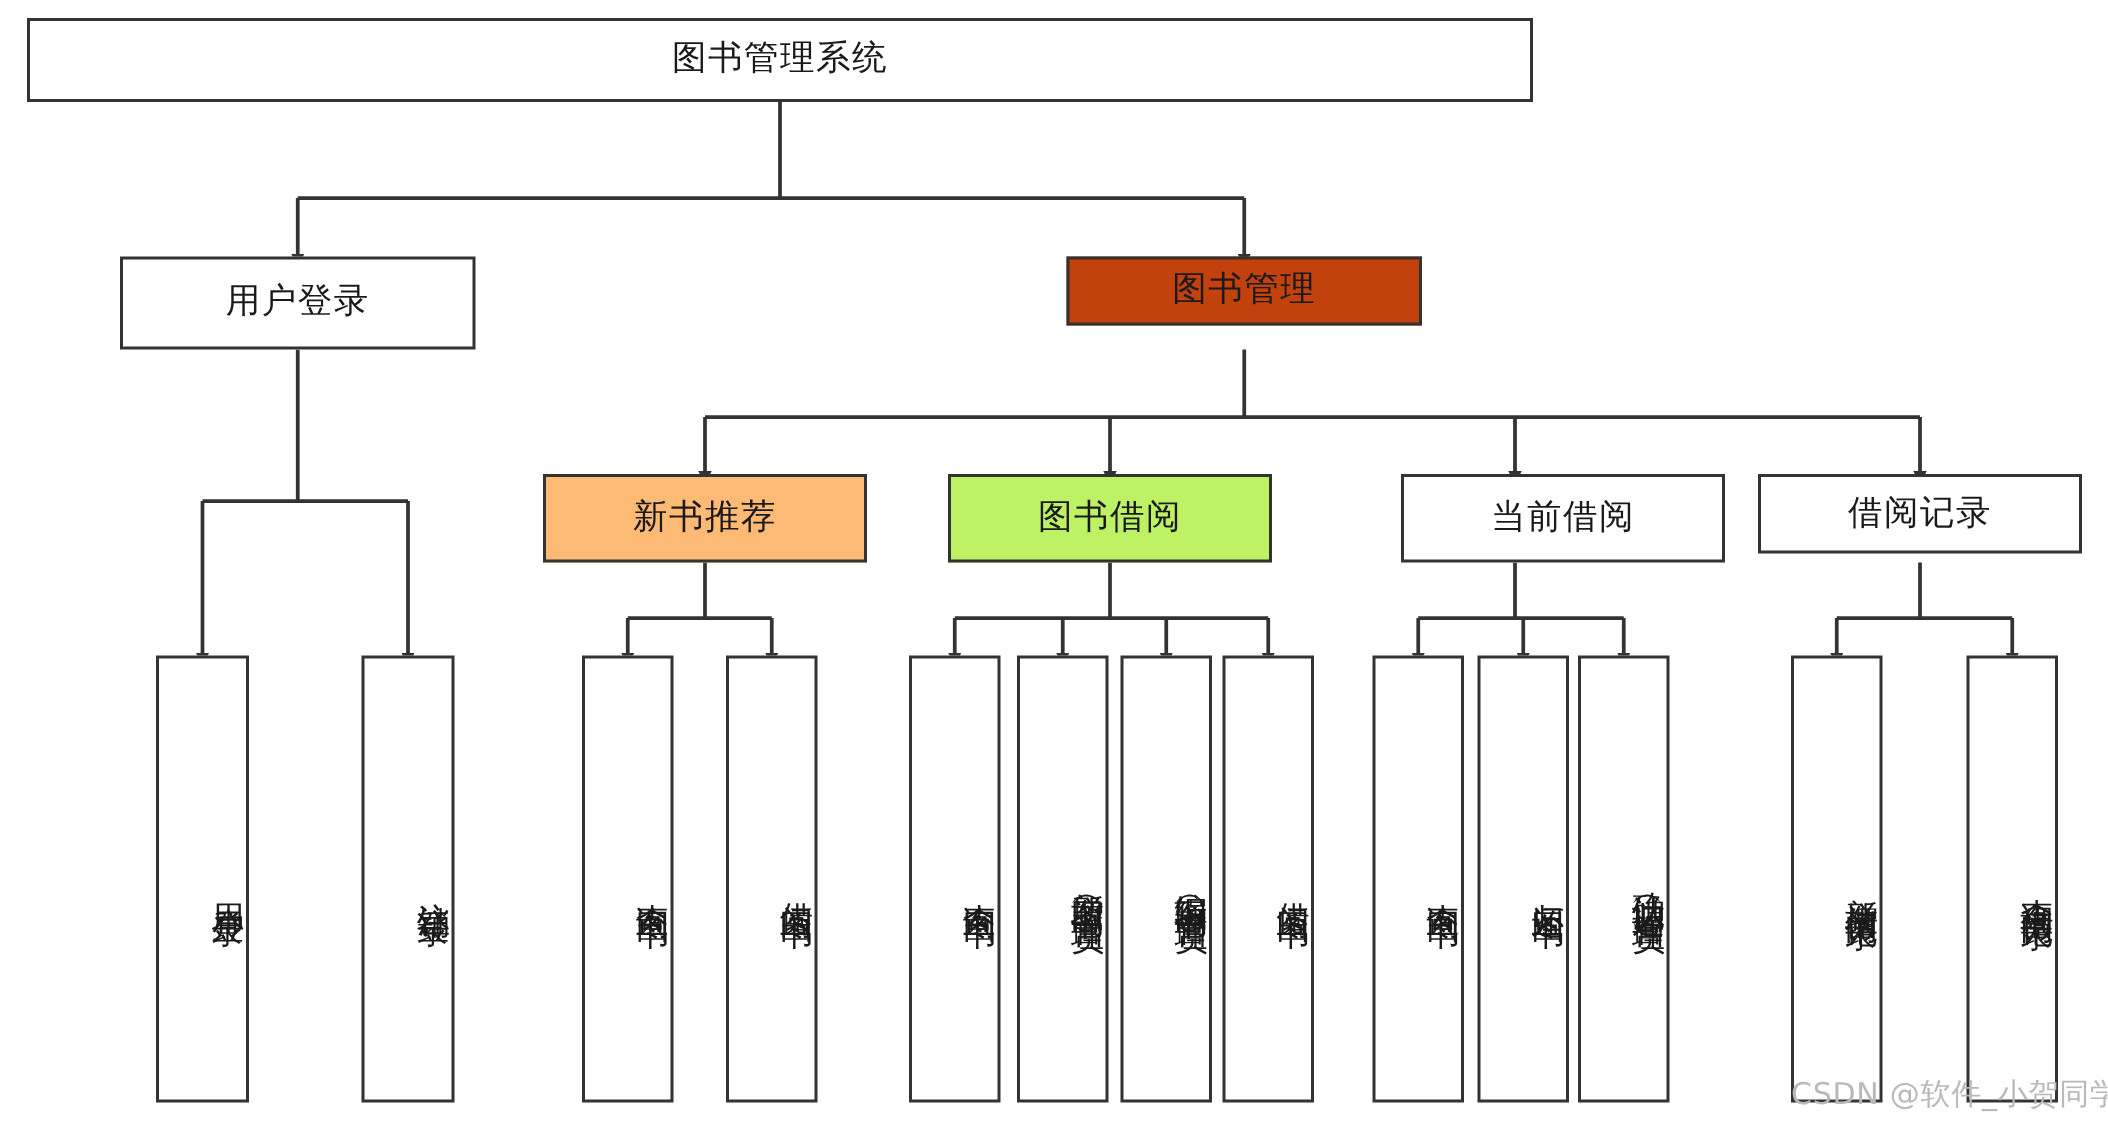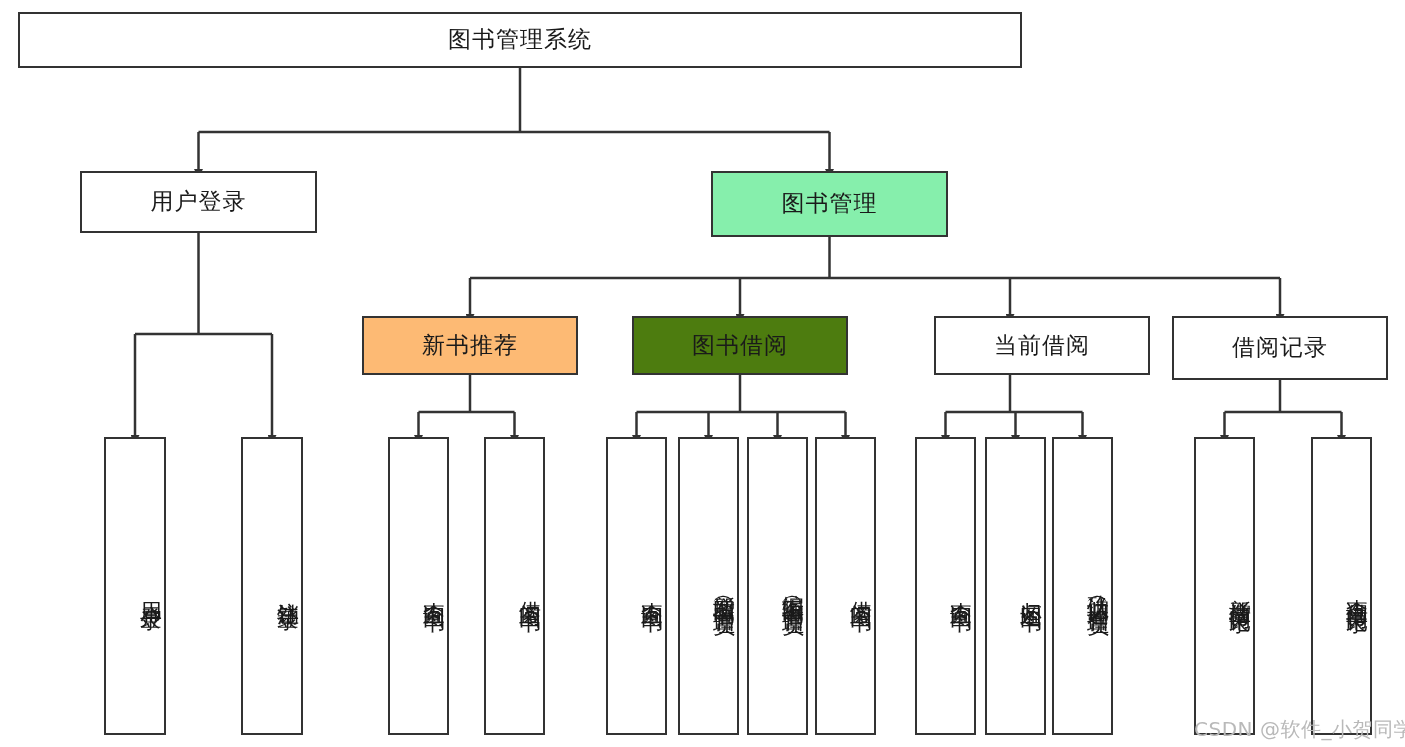--- a/index.html
+++ b/index.html
@@ -115,33 +115,33 @@
         <line x1="1341.5" y1="412" x2="1341.5" y2="436" stroke="#333333" stroke-width="2.5" marker-end="url(#arrowhead)"></line>
       </g>
   </svg>
   <div id="node-layer">
       <div class="node horizontal" style="left: 18px; top: 12px; width: 1004px; height: 56px; border-color: rgb(51, 51, 51); background: rgb(255, 255, 255); color: rgb(26, 26, 26);">
         <span class="node-label">图书管理系统</span>
       </div>
       <div class="node horizontal" style="left: 80px; top: 171px; width: 237px; height: 62px; border-color: rgb(51, 51, 51); background: rgb(255, 255, 255); color: rgb(26, 26, 26);">
         <span class="node-label">用户登录</span>
       </div>
-      <div class="node horizontal" style="left: 711px; top: 171px; width: 237px; height: 66px; border-color: rgb(51, 51, 51); background: #86efac; color: rgb(26, 26, 26);">
+      <div class="node horizontal" style="left: 711px; top: 171px; width: 237px; height: 46px; border-color: rgb(51, 51, 51); background: #c2410c; color: rgb(26, 26, 26);">
         <span class="node-label">图书管理</span>
       </div>
       <div class="node horizontal" style="left: 362px; top: 316px; width: 216px; height: 59px; border-color: rgb(51, 51, 51); background: #fdba74; color: rgb(26, 26, 26);">
         <span class="node-label">新书推荐</span>
       </div>
-      <div class="node horizontal" style="left: 632px; top: 316px; width: 216px; height: 59px; border-color: rgb(51, 51, 51); background: #4d7c0f; color: rgb(26, 26, 26);">
+      <div class="node horizontal" style="left: 632px; top: 316px; width: 216px; height: 59px; border-color: rgb(51, 51, 51); background: #bef264; color: rgb(26, 26, 26);">
         <span class="node-label">图书借阅</span>
       </div>
       <div class="node horizontal" style="left: 902px; top: 316px; width: 216px; height: 59px; border-color: rgb(51, 51, 51); background: rgb(255, 255, 255); color: rgb(26, 26, 26); margin-left: 32px;">
         <span class="node-label">当前借阅</span>
       </div>
-      <div class="node horizontal" style="left: 1172px; top: 316px; width: 216px; height: 64px; border-color: rgb(51, 51, 51); background: rgb(255, 255, 255); color: rgb(26, 26, 26);">
+      <div class="node horizontal" style="left: 1172px; top: 316px; width: 216px; height: 53px; border-color: rgb(51, 51, 51); background: rgb(255, 255, 255); color: rgb(26, 26, 26);">
         <span class="node-label">借阅记录</span>
       </div>
       <div class="node vertical" style="left: 104px; top: 437px; width: 62px; height: 298px; border-color: rgb(51, 51, 51); background: rgb(255, 255, 255); color: rgb(26, 26, 26);">
         <span class="node-label">用户登录</span>
       </div>
       <div class="node vertical" style="left: 241px; top: 437px; width: 62px; height: 298px; border-color: rgb(51, 51, 51); background: rgb(255, 255, 255); color: rgb(26, 26, 26);">
         <span class="node-label">注销登录</span>
       </div>
       <div class="node vertical" style="left: 388px; top: 437px; width: 61px; height: 298px; border-color: rgb(51, 51, 51); background: rgb(255, 255, 255); color: rgb(26, 26, 26);">
         <span class="node-label">查询图书</span>

